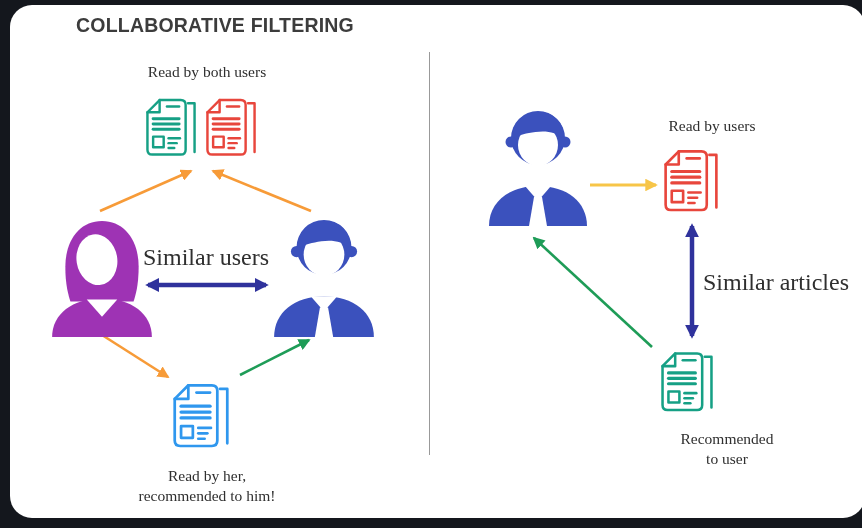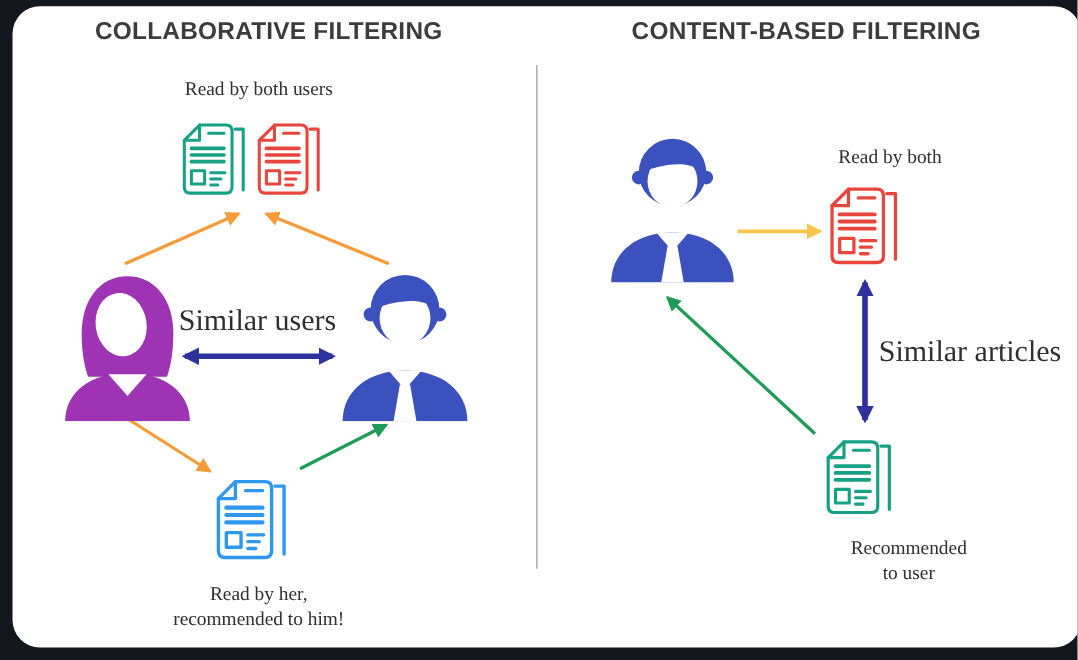--- a/index.html
+++ b/index.html
@@ -84,21 +84,20 @@
       <path fill="currentColor" d="M6 118 C6 94 26 78 55 78 C84 78 104 94 104 118 Z"></path>
       <polygon points="42,78 55,93 68,78" fill="#fff"></polygon>
       <polygon points="51,89 59,89 64,118 46,118" fill="#fff"></polygon>
     </symbol>
   </defs>
 </svg>
 
 <div class="canvas">
 
   <div class="title lp">COLLABORATIVE FILTERING</div>
-  <div class="title rp">CONTENT-BASED FILTERING</div>
 
   <div class="divider"></div>
 
   <svg class="arrows" width="847" height="513" viewBox="0 0 847 513">
     <defs>
       <marker id="mO" viewBox="0 0 10 10" refX="8.5" refY="5" markerWidth="4.6" markerHeight="4.6" orient="auto">
         <path d="M0,0 L10,5 L0,10 Z" class="mk-orange"></path>
       </marker>
       <marker id="mG" viewBox="0 0 10 10" refX="8.5" refY="5" markerWidth="4.6" markerHeight="4.6" orient="auto">
         <path d="M0,0 L10,5 L0,10 Z" class="mk-green"></path>
@@ -145,21 +144,21 @@
 
   <div class="label" style="left:72px;top:461px;width:250px;">
     <span>Read by her,</span>
     <span>recommended to him!</span>
   </div>
 
   <svg class="person c-man" style="left:473px;top:100px;" width="110" height="124" viewBox="0 0 110 118">
       <use href="#man-icon"></use>
     </svg>
 
-  <div class="label" style="left:612px;top:111px;width:180px;">Read by both</div>
+  <div class="label" style="left:612px;top:111px;width:180px;">Read by users</div>
 
   <svg class="doc c-red" style="left:653px;top:140px;" width="56" height="74">
       <use href="#doc-icon"></use>
     </svg>
 
   <div class="label big" style="left:686px;top:267px;width:160px;">Similar articles</div>
 
   <svg class="doc c-teal" style="left:650px;top:342px;" width="54" height="72">
       <use href="#doc-icon"></use>
     </svg>

